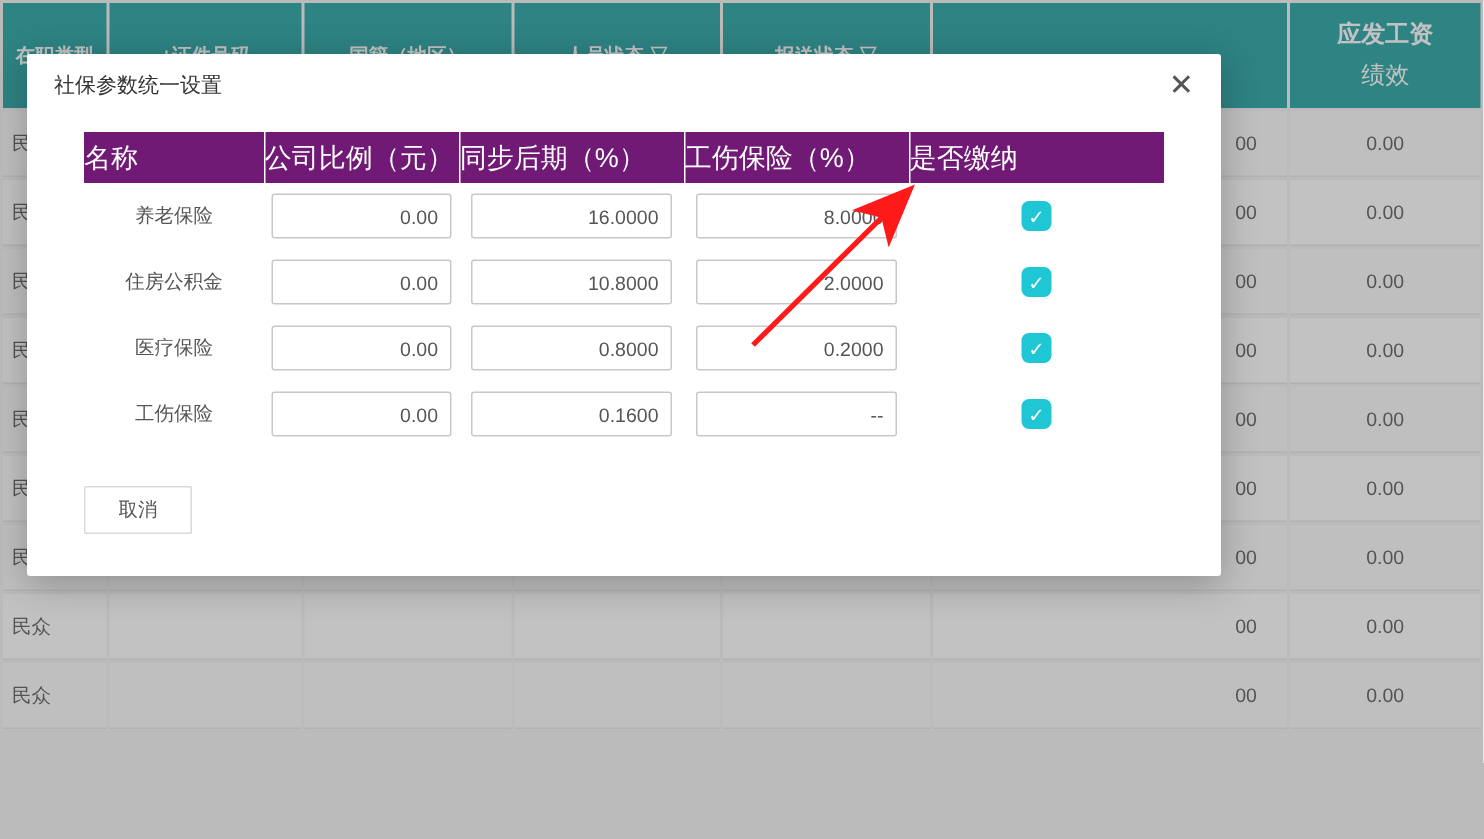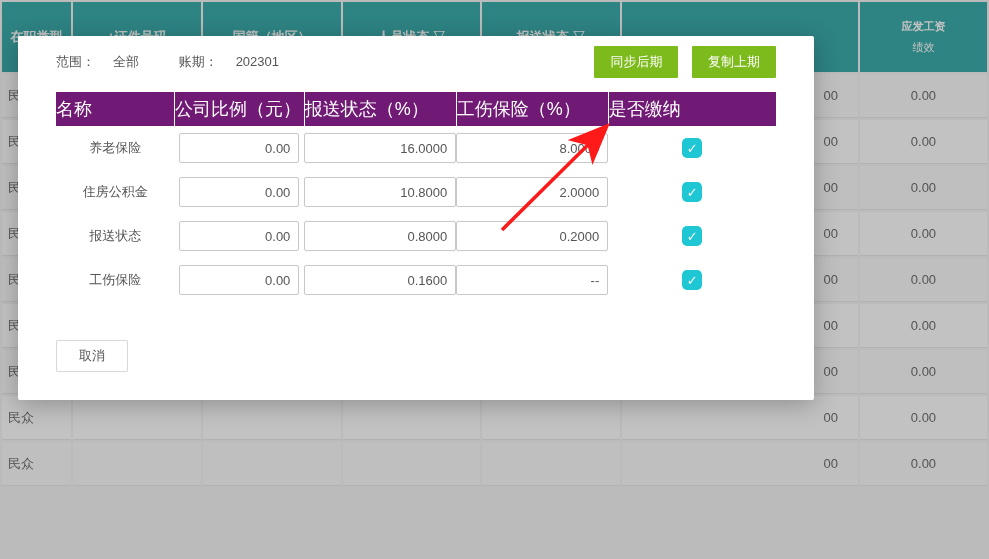--- a/index.html
+++ b/index.html
@@ -3,21 +3,21 @@
 <meta charset="utf-8">
 <style>
 *{box-sizing:border-box;margin:0;padding:0;font-family:"Microsoft YaHei","Helvetica Neue",Arial,sans-serif}
 body{width:989px;height:559px;background:#f5f5f5;position:relative;overflow:hidden;color:#333}
 .overlay{position:absolute;inset:0;background:rgba(80,80,80,.35)}
 
 
 .bg-table{position:absolute;top:0;left:0;right:0}
 .bg-head{height:70px;background:#1d9e9e;color:#fff;font-size:13px;font-weight:600}
 .bg-head td{text-align:center;vertical-align:middle}
-.bg-head .sub{font-size:11px;font-weight:400}
+.bg-head .sub{font-size:16px;font-weight:400}
 .bg-body td{height:44px;text-align:center;font-size:13px;color:#555;border-bottom:1px solid #e6e6e6;background:#fff}
 .bg-body tr:nth-child(odd) td{background:#fafafa}
 .bg-last{width:120px}
 .bg-penult{width:120px}
 
 .modal{position:absolute;left:18px;top:36px;width:796px;background:#fff;box-shadow:0 5px 25px rgba(0,0,0,.25);border-radius:2px}
 .modal-head{height:42px;display:flex;align-items:center;justify-content:space-between;padding:0 18px;font-size:14px;color:#333}
 .close-x{font-size:20px;color:#555;cursor:pointer;line-height:1}
 .modal-body{padding:10px 38px 28px}
 
@@ -31,25 +31,25 @@
 .ss-table{width:100%;border-collapse:collapse}
 .ss-table th{background:#701a75;color:#fff;font-weight:400;font-size:18px;height:34px;text-align:left;border-right:1px solid #fff}
 .ss-table th:last-child{border-right:none}
 .col-name{width:120px}
 .col-base{width:130px}
 .col-co{width:150px}
 .col-pe{width:150px}
 .col-ck{width:170px}
 .ss-table td{height:44px;text-align:center;font-size:13px;color:#555;vertical-align:middle}
 .ss-table input.num{width:120px;height:30px;border:1px solid #c8c8c8;padding:0 8px;text-align:right;font-size:13px;color:#555;border-radius:2px}
-.col-co input.num,.col-pe input.num{width:152px}
+.col-co input.num,.col-pe input.num{width:134px}
 
 .ck{display:inline-flex;width:20px;height:20px;border-radius:5px;background:#1fc7d4;align-items:center;justify-content:center;color:#fff;font-size:13px;cursor:pointer}
 
-.footer{display:flex;justify-content:flex-start;gap:0;margin-top:38px}
+.footer{display:flex;justify-content:flex-start;gap:0;margin-top:26px}
 .footer .btn{width:72px}
 
 .arrow{position:absolute;pointer-events:none}
 .arrow svg{overflow:visible}
 </style>
 </head>
 <body>
 
 <table class="bg-table">
   <thead class="bg-head">
@@ -147,59 +147,53 @@
         <td></td>
         <td class="bg-penult" style="text-align:right;padding-right:20px">00</td>
         <td class="bg-last">0.00</td>
       </tr>
     </tbody>
 </table>
 
 <div class="overlay"></div>
 
 <div class="modal">
+  <div class="modal-head">
+    <span>社保参数统一设置</span>
+    <span class="close-x">✕</span>
+  </div>
   <div class="modal-body">
-    <div class="topbar">
-      <div class="topbar-left">
-        <span><span>范围：</span><span>全部</span></span>
-        <span><span>账期：</span><span>202301</span></span>
-      </div>
-      <div>
-        <button class="btn btn-green">同步后期</button>
-        <button class="btn btn-green">复制上期</button>
-      </div>
-    </div>
 
     <table class="ss-table">
       <thead>
         <tr>
           <th class="col-name">名称</th>
           <th class="col-base">公司比例（元）</th>
-          <th class="col-co">报送状态（%）</th>
+          <th class="col-co">同步后期（%）</th>
           <th class="col-pe">工伤保险（%）</th>
           <th class="col-ck">是否缴纳</th>
         </tr>
       </thead>
       <tbody id="ss-body">
           <tr>
             <td class="col-name">养老保险</td>
             <td class="col-base"><input class="num" value="0.00" style=""></td>
             <td class="col-co"><input class="num" value="16.0000" style=""></td>
             <td class="col-pe"><input class="num" value="8.0000" style=""></td>
             <td class="col-ck"><span class="ck">✓</span></td>
           </tr>
           <tr>
             <td class="col-name">住房公积金</td>
             <td class="col-base"><input class="num" value="0.00" style=""></td>
             <td class="col-co"><input class="num" value="10.8000" style=""></td>
             <td class="col-pe"><input class="num" value="2.0000" style=""></td>
             <td class="col-ck"><span class="ck">✓</span></td>
           </tr>
           <tr>
-            <td class="col-name">报送状态</td>
+            <td class="col-name">医疗保险</td>
             <td class="col-base"><input class="num" value="0.00" style=""></td>
             <td class="col-co"><input class="num" value="0.8000" style=""></td>
             <td class="col-pe"><input class="num" value="0.2000" style=""></td>
             <td class="col-ck"><span class="ck">✓</span></td>
           </tr>
           <tr>
             <td class="col-name">工伤保险</td>
             <td class="col-base"><input class="num" value="0.00" style=""></td>
             <td class="col-co"><input class="num" value="0.1600" style=""></td>
             <td class="col-pe"><input class="num" value="--" style=""></td>

